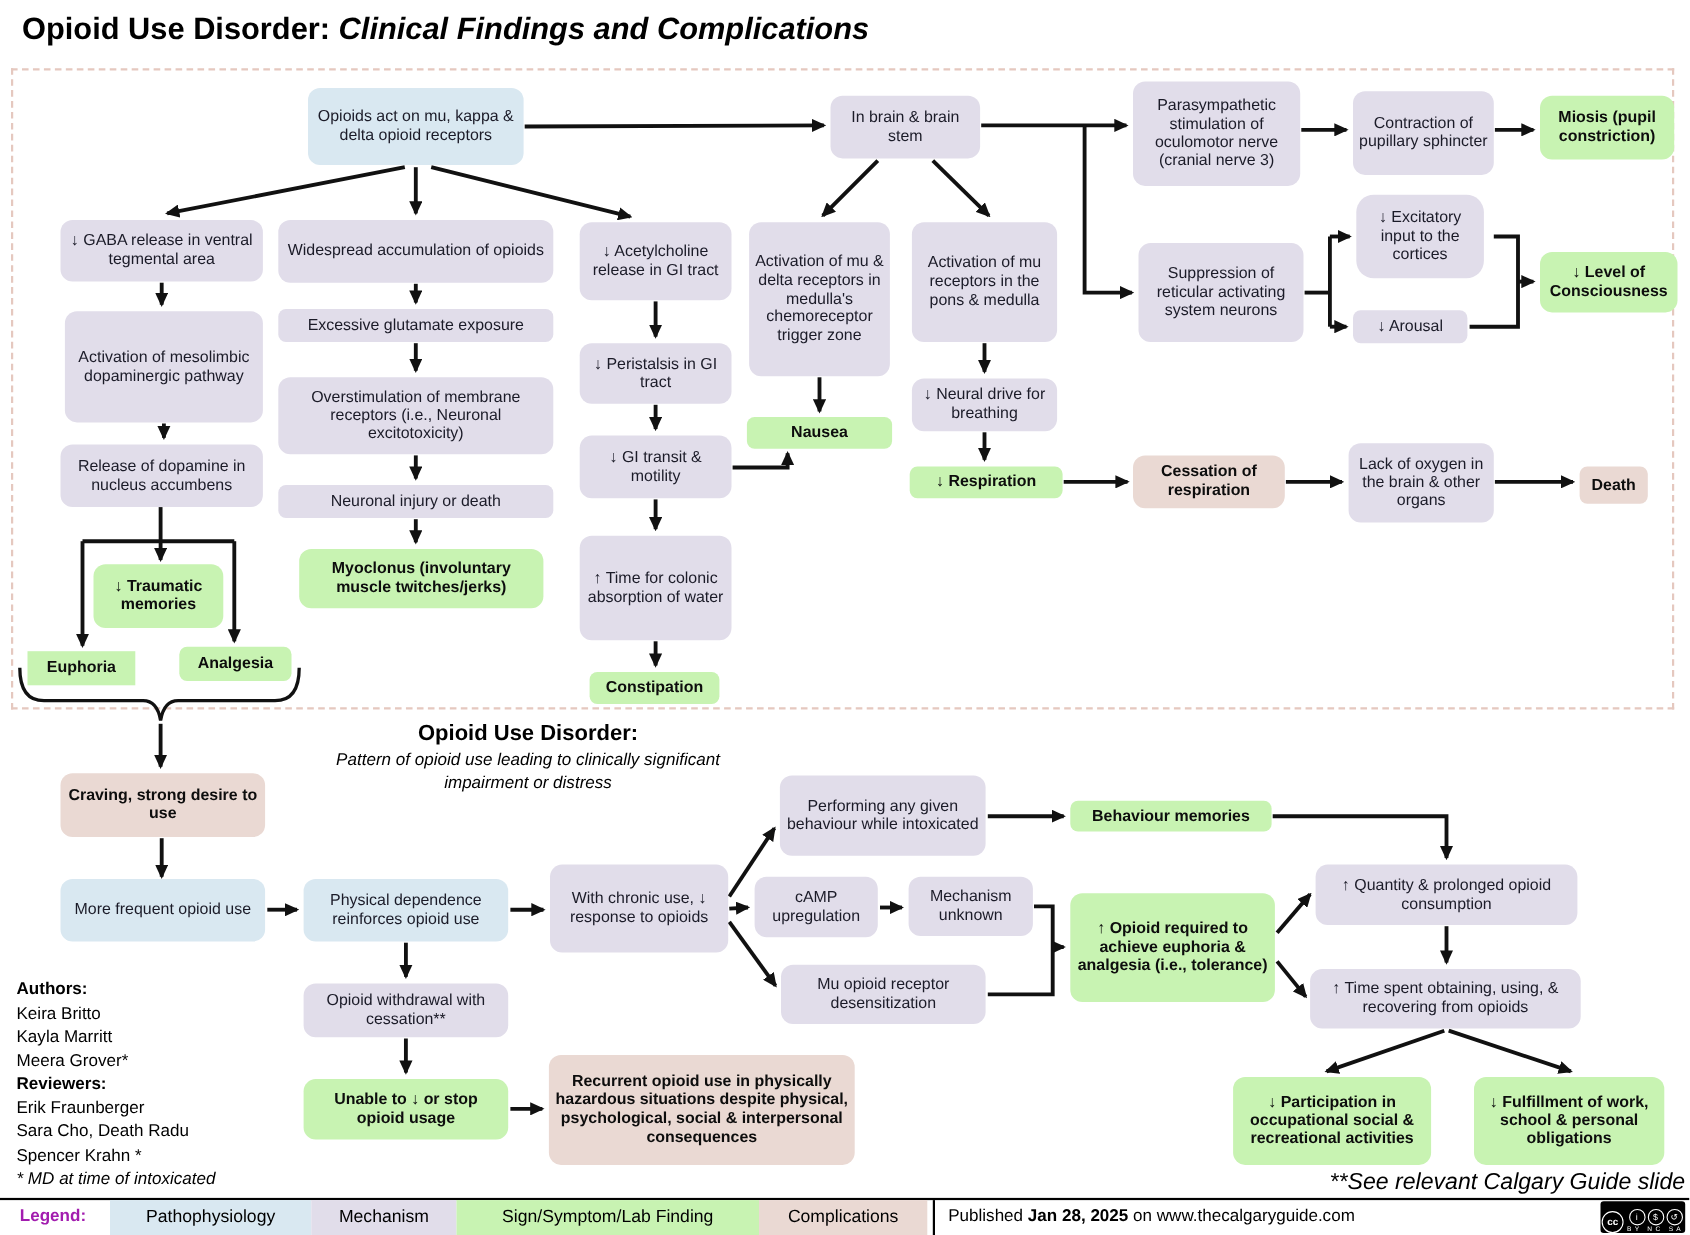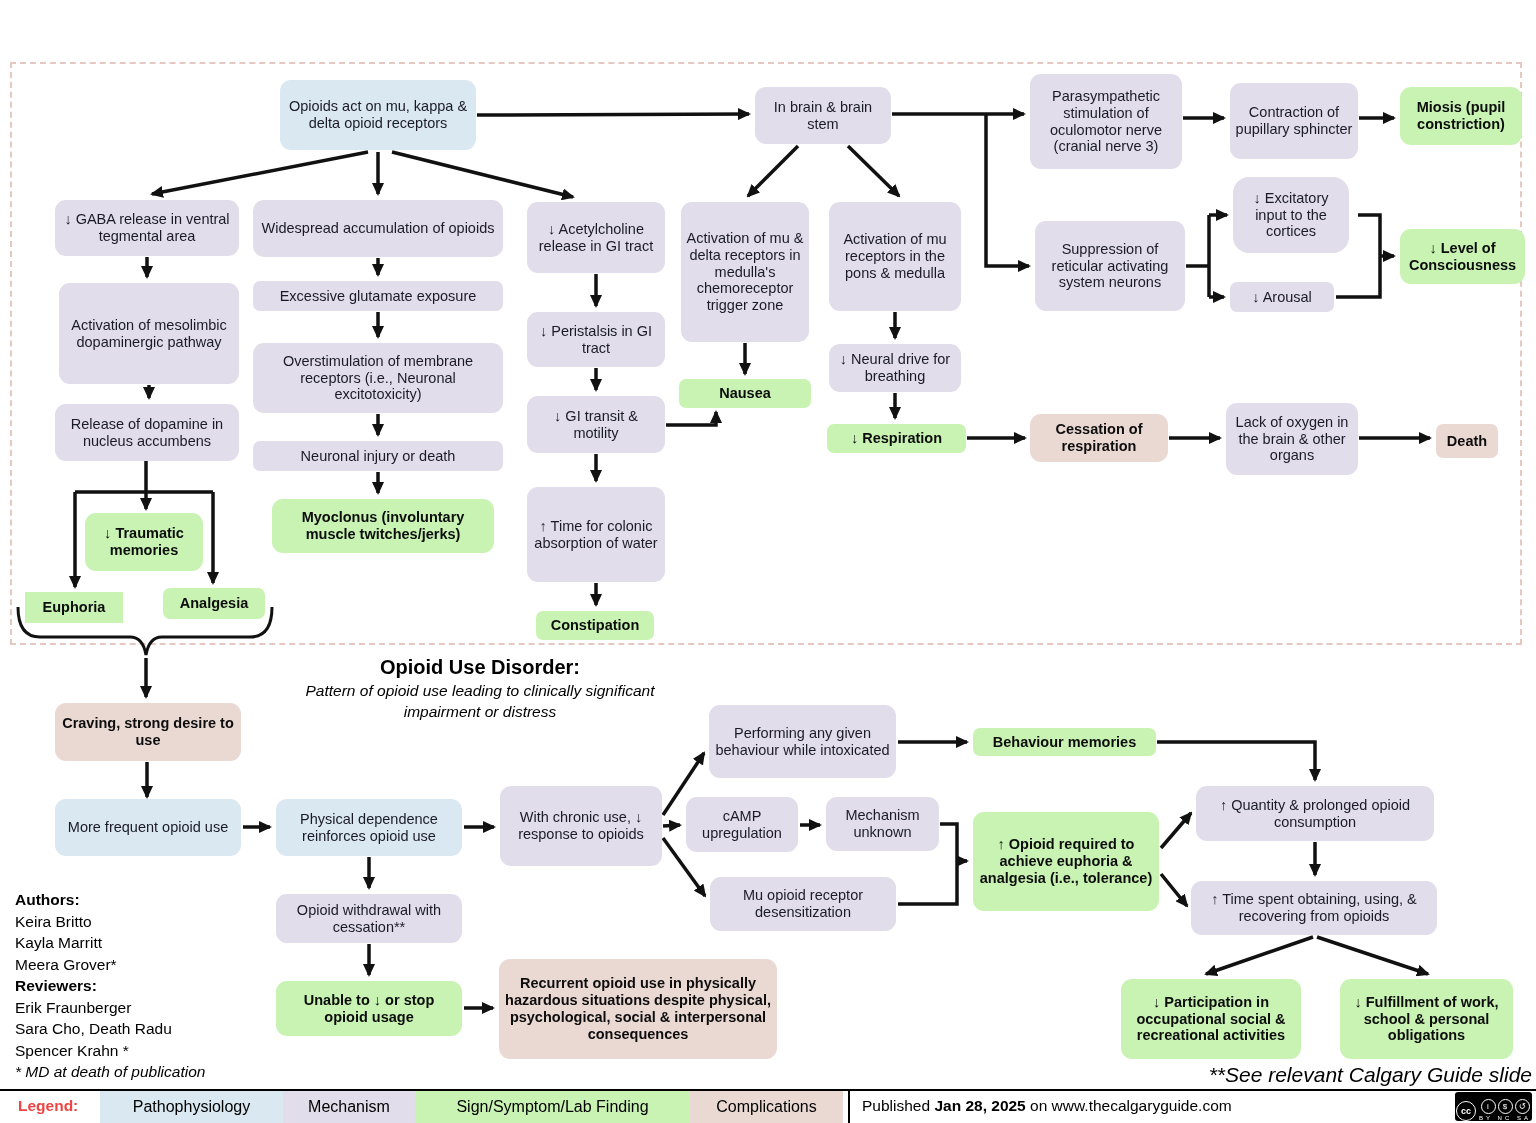--- a/index.html
+++ b/index.html
@@ -19,21 +19,21 @@
   #oud-heading{position:absolute;left:282px;top:656px;width:396px;text-align:center;color:#000;}
   #oud-heading .h{font-size:20px;font-weight:bold;}
   #oud-heading .s{font-size:15.5px;font-style:italic;line-height:1.35;margin-top:2px;}
   #authors{position:absolute;left:15px;top:889px;font-size:15.5px;line-height:21.5px;color:#000;}
   #authors .b{font-weight:bold;}
   #authors .i{font-style:italic;}
   #see-slide{position:absolute;left:1140px;top:1063px;width:392px;text-align:right;
              font-style:italic;font-size:21px;color:#000;}
   #footer-bar{position:absolute;left:0;top:1089px;width:1536px;height:34px;
               border-top:2px solid #000;background:#fff;box-sizing:content-box;}
-  #legend-label{position:absolute;left:18px;top:1097px;font-weight:bold;font-size:15.5px;color:#ef4444;}
+  #legend-label{position:absolute;left:18px;top:1097px;font-weight:bold;font-size:15.5px;color:#a21caf;}
   .swatch{position:absolute;top:1091px;height:32px;display:flex;align-items:center;justify-content:center;
           font-size:16px;color:#000;}
   .swatch.blue{background:#d9e8f1;}
   .swatch.purple{background:#e1ddea;}
   .swatch.green{background:#c8f3b2;}
   .swatch.pink{background:#ead9d3;}
   #footer-divider{position:absolute;left:848px;top:1091px;width:2px;height:32px;background:#000;}
   #published{position:absolute;left:862px;top:1097px;font-size:15.5px;color:#000;}
   #published .b{font-weight:bold;}
   #cc-badge{position:absolute;left:1455px;top:1092px;width:77px;height:29px;background:#000;
@@ -44,20 +44,21 @@
   .cc-col{display:flex;flex-direction:column;align-items:center;}
   .cc-row{display:flex;gap:2px;}
   .cc-sm{width:13px;height:13px;font-size:8px;}
   .cc-txt{color:#fff;font-size:6px;letter-spacing:3px;margin-top:1px;}
 </style>
 </head>
 <body>
 
 <div id="canvas">
 
+  <div id="title"><span>Opioid Use Disorder:</span><span class="sub"> Clinical Findings and Complications</span></div>
 
   <div id="dashed-frame"></div>
 
   <svg id="edge-svg" width="1536" height="1123" viewBox="0 0 1536 1123">
     <defs>
       <marker id="ah" markerWidth="13" markerHeight="12" refX="11" refY="6" orient="auto" markerUnits="userSpaceOnUse">
         <polygon points="0,0 13,6 0,12" fill="#111"></polygon>
       </marker>
     </defs>
   <polyline points="477,115 749,114" fill="none" stroke="#111111" stroke-width="3.5" marker-end="url(#ah)"></polyline>
@@ -180,21 +181,21 @@
 
   <div id="authors">
       <div class="b">Authors:</div>
       <div>Keira Britto</div>
       <div>Kayla Marritt</div>
       <div>Meera Grover*</div>
       <div class="b">Reviewers:</div>
       <div>Erik Fraunberger</div>
       <div>Sara Cho, Death Radu</div>
       <div>Spencer Krahn *</div>
-      <div class="i">* MD at death of publication</div>
+      <div class="i">* MD at time of intoxicated</div>
     </div>
 
   <div id="see-slide">**See relevant Calgary Guide slide</div>
 
   <div id="footer-bar"></div>
   <div id="legend-label">Legend:</div>
   <div id="legend-swatches">
       <div class="swatch blue" style="left: 100px; width: 183px;">Pathophysiology</div>
       <div class="swatch purple" style="left: 283px; width: 132px;">Mechanism</div>
       <div class="swatch green" style="left: 415px; width: 275px;">Sign/Symptom/Lab Finding</div>

